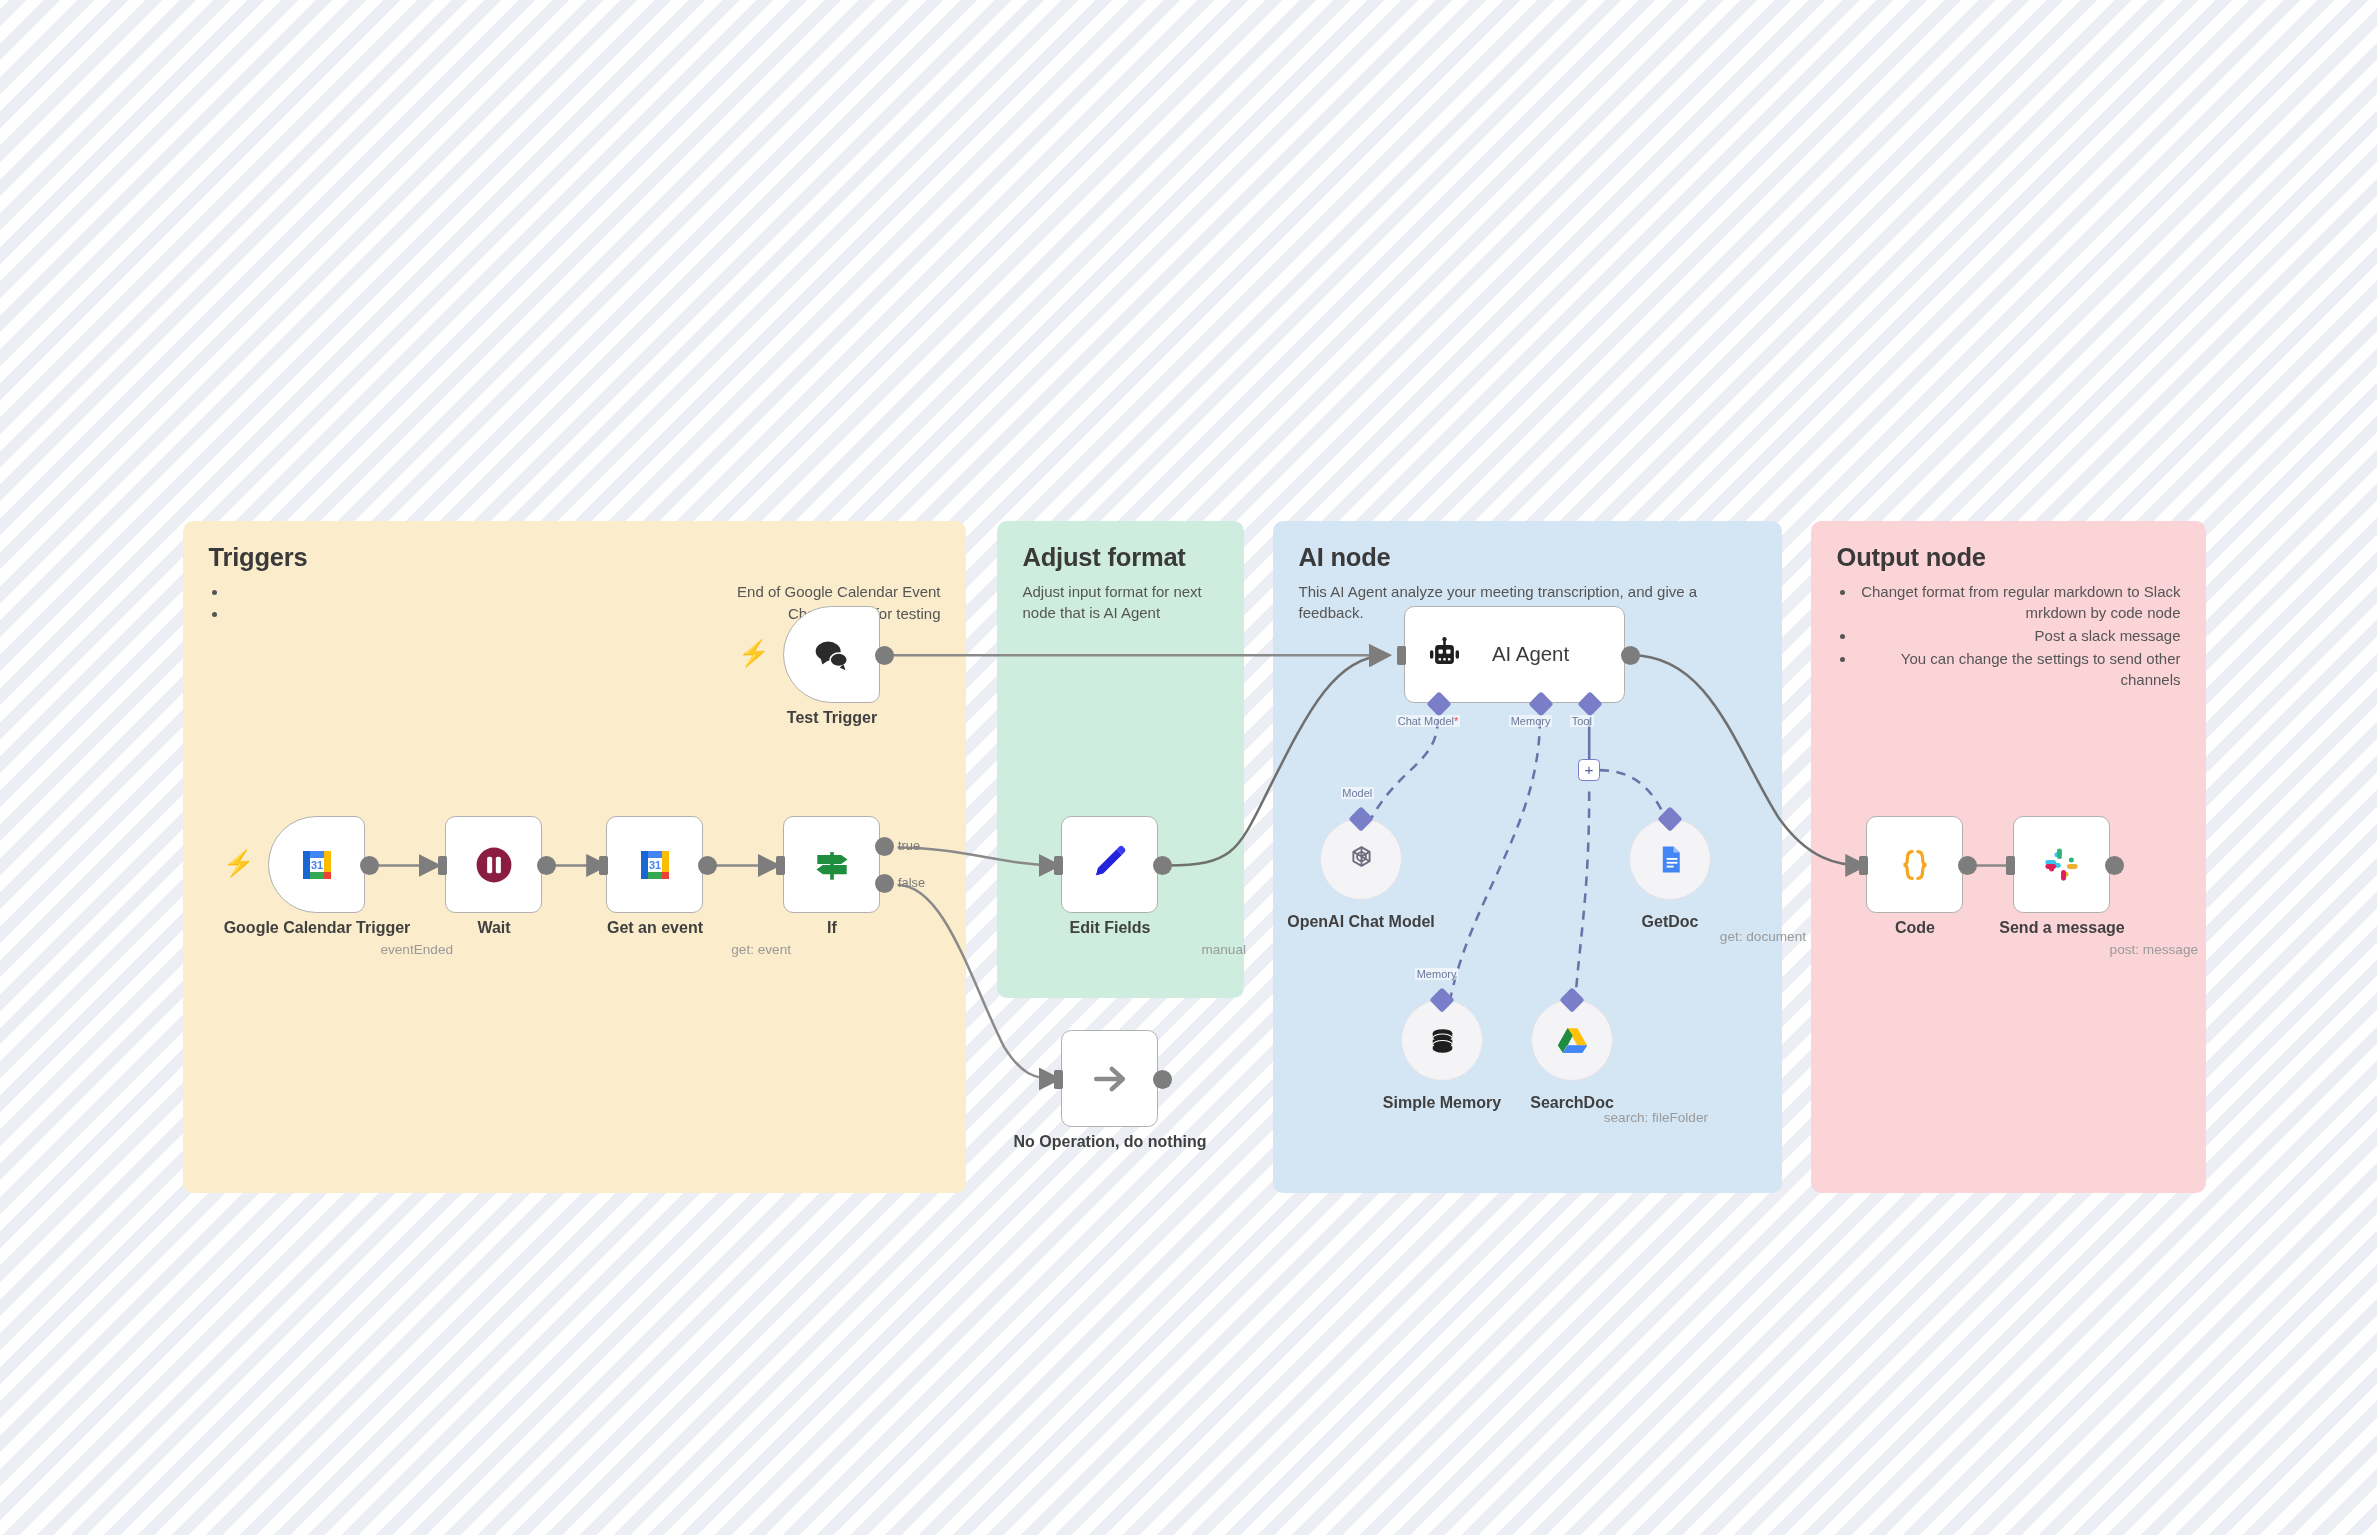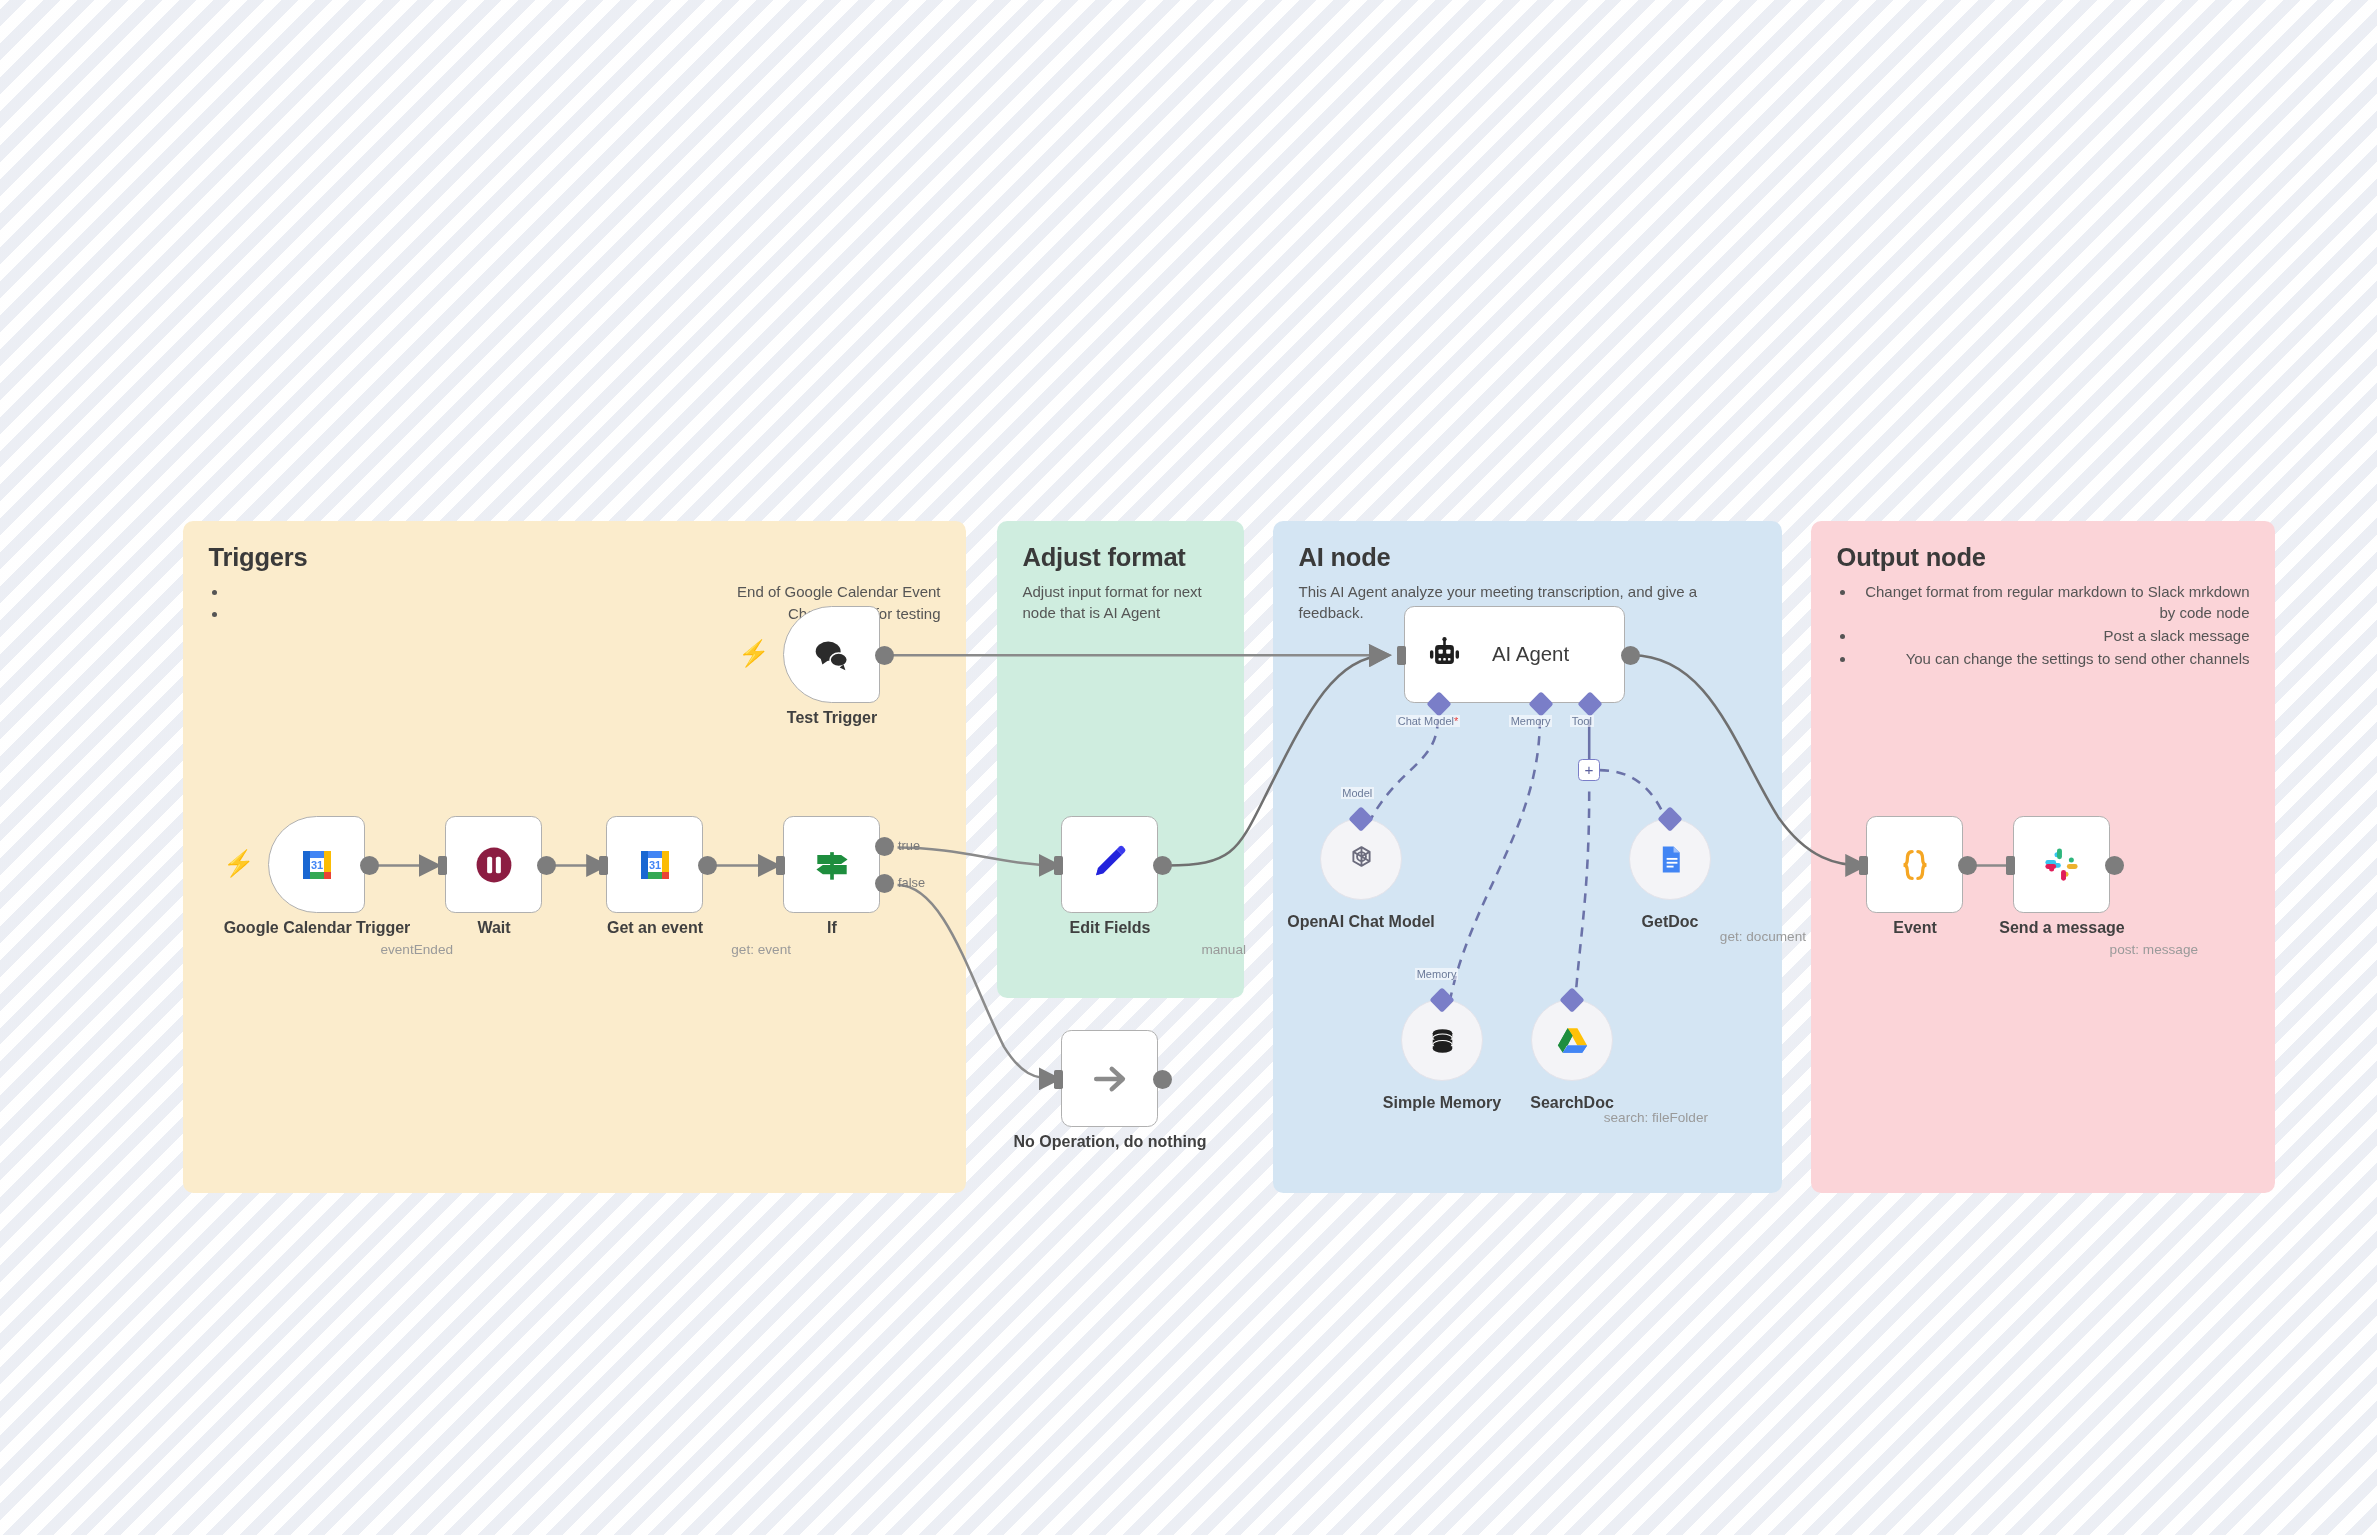--- a/index.html
+++ b/index.html
@@ -47,21 +47,21 @@
     font-size: 15px;
     line-height: 1.45;
     color: #555555;
   }
   .panel ul { padding-left: 19px; text-align: right; }
   .panel li { margin-bottom: 0.9px; }
 
   .panel-triggers { left: 183px;  top: 521px;  width: 783px;  height: 672px; background: #fbeccc; }
   .panel-adjust   { left: 997px; top: 521px;  width: 247px;  height: 477px; background: #cfeddf; }
   .panel-ai       { left: 1273px; top: 521px;  width: 509px;  height: 672px; background: #d4e5f3; }
-  .panel-output   { left: 1811px; top: 521px;  width: 464px;  height: 672px; background: #fbd4d8; }
+  .panel-output   { left: 1811px; top: 521px;  width: 395px;  height: 672px; background: #fbd4d8; }
 
   
   #edges { position: absolute; inset: 0; width: 2377px; height: 1536px; pointer-events: none; }
 
   
   .node {
     position: absolute;
     width: 0; height: 0;
   }
   .node-box {
@@ -451,21 +451,21 @@
 
   <div class="node" style="left:1915px; top:865px;">
     <div class="node-box">
       <svg class="icon" width="46" height="46" viewBox="0 0 48 48">
         <path d="M21 10c-5 0-5 5-5 8s-1 6-4 6c3 0 4 3 4 6s0 8 5 8" stroke="#f5a623" stroke-width="3.4" fill="none" stroke-linecap="round"></path>
         <path d="M27 10c5 0 5 5 5 8s1 6 4 6c-3 0-4 3-4 6s0 8-5 8" stroke="#f5a623" stroke-width="3.4" fill="none" stroke-linecap="round"></path>
       </svg>
     </div>
     <div class="port-in"></div>
     <div class="port-out"></div>
-    <div class="node-label">Event</div>
+    <div class="node-label">Code</div>
   </div>
 
   <div class="node" style="left:2062px; top:865px;">
     <div class="node-box">
       <svg class="icon" width="43" height="43" viewBox="0 0 48 48">
         <rect x="6" y="19" width="12" height="5.5" rx="2.75" fill="#36c5f0"></rect>
         <rect x="14.5" y="19" width="5.5" height="12" rx="2.75" fill="#36c5f0" transform="rotate(90 17.25 25)"></rect>
         <circle cx="19" cy="13" r="2.8" fill="#36c5f0"></circle>
         <rect x="19" y="6" width="5.5" height="12" rx="2.75" fill="#2eb67d"></rect>
         <circle cx="35" cy="19" r="2.8" fill="#2eb67d"></circle>

